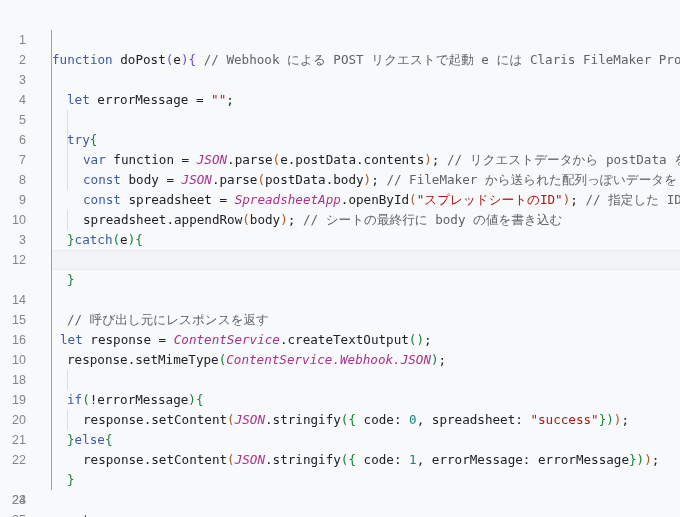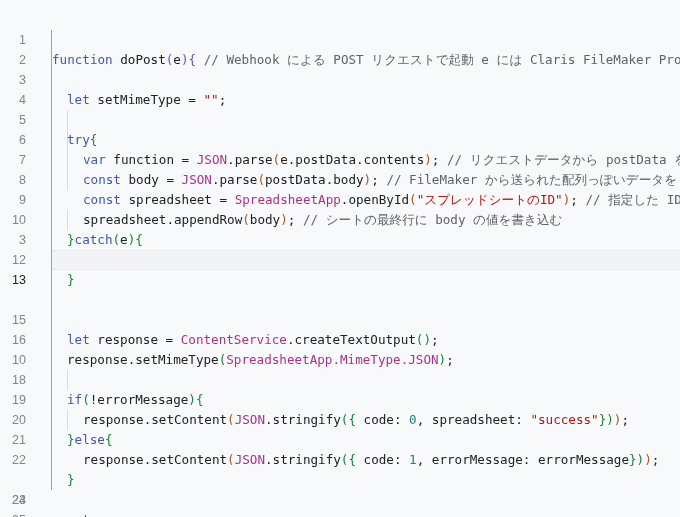--- a/index.html
+++ b/index.html
@@ -24,21 +24,21 @@
   .ln {
     position: absolute; left: 0; width: 26px; text-align: right;
     color: #80868b; font-family: "Liberation Sans", sans-serif; font-size: 12.5px;
   }
   .code { position: absolute; left: 52px; }
   .guide { position: absolute; width: 1px; background: #9aa0a6; }
   .guide.light { background: #dadce0; }
   .kw { color: #3c5aa6; }
   .str { color: #b31412; }
   .num { color: #18807b; }
-  .cls { color: #a8328a; }
+  .cls { color: #a8328a; font-style: italic; }
   .cmt { color: #5f6368; }
   .p1 { color: #6a4fc4; }
   .p2 { color: #188038; }
   .p3 { color: #a8571f; }
 </style>
 </head>
 <body>
 
 <div class="editor">
 
@@ -52,21 +52,21 @@
     <span class="ln">1</span>
     <span class="code"><span class="kw">function</span><span> doPost</span><span class="p1">(</span><span>e</span><span class="p1">)</span><span class="p1">{</span><span class="cmt"> // Webhook による POST リクエストで起動 e には Claris FileMaker Pro</span></span>
   </div>
 
   <div class="line" style="top:30px">
     <span class="ln">2</span>
   </div>
 
   <div class="line" style="top:50px">
     <span class="ln">3</span>
-    <span class="code" style="left:67px"><span class="kw">let</span><span> setMimeType = </span><span class="str">""</span><span>;</span></span>
+    <span class="code" style="left:67px"><span class="kw">let</span><span> errorMessage = </span><span class="str">""</span><span>;</span></span>
   </div>
 
   <div class="line" style="top:70px">
     <span class="ln">4</span>
   </div>
 
   <div class="line" style="top:90px">
     <span class="ln">5</span>
     <span class="code" style="left:67px"><span class="kw">try</span><span class="p2">{</span></span>
   </div>
@@ -100,33 +100,34 @@
     <span class="ln">3</span>
     <span class="code" style="left:83px"><span>errorMessage = e.message;</span></span>
   </div>
 
   <div class="line" style="top:230px">
     <span class="ln">12</span>
     <span class="code" style="left:67px"><span class="p2">}</span></span>
   </div>
 
   <div class="line current" style="top:250px; left:52px; width:628px;"></div>
-  <div class="line" style="top:250px; height:20px;">
-    <span class="ln" style="color:#202124">13</span>
+
+  <div class="line" style="top:270px">
+    <span class="ln">14</span>
+    <span class="code" style="left:67px"><span class="cmt">// 呼び出し元にレスポンスを返す</span></span>
   </div>
-
 
   <div class="line" style="top:290px">
     <span class="ln">15</span>
-    <span class="code" style="left:67px"><span class="kw">let</span><span> response = </span><span class="cls">ContentService</span><span>.createTextOutput</span><span class="p2">(</span><span class="p2">)</span><span>;</span></span>
+    <span class="code" style="left:60px"><span class="kw">let</span><span> response = </span><span class="cls">ContentService</span><span>.createTextOutput</span><span class="p2">(</span><span class="p2">)</span><span>;</span></span>
   </div>
 
   <div class="line" style="top:310px">
     <span class="ln">16</span>
-    <span class="code" style="left:67px"><span>response.setMimeType</span><span class="p2">(</span><span class="cls">SpreadsheetApp.MimeType.JSON</span><span class="p2">)</span><span>;</span></span>
+    <span class="code" style="left:67px"><span>response.setMimeType</span><span class="p2">(</span><span class="cls">ContentService.Webhook.JSON</span><span class="p2">)</span><span>;</span></span>
   </div>
 
   <div class="line" style="top:330px">
     <span class="ln">10</span>
   </div>
 
   <div class="line" style="top:350px">
     <span class="ln">18</span>
     <span class="code" style="left:67px"><span class="kw">if</span><span class="p2">(</span><span>!errorMessage</span><span class="p2">)</span><span class="p2">{</span></span>
   </div>

